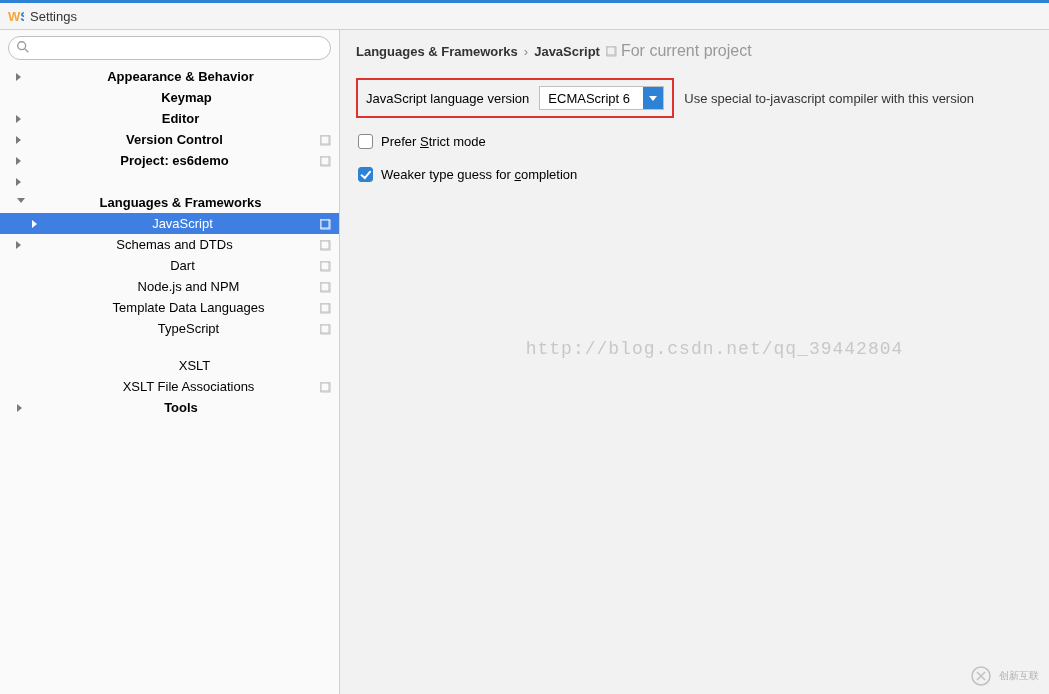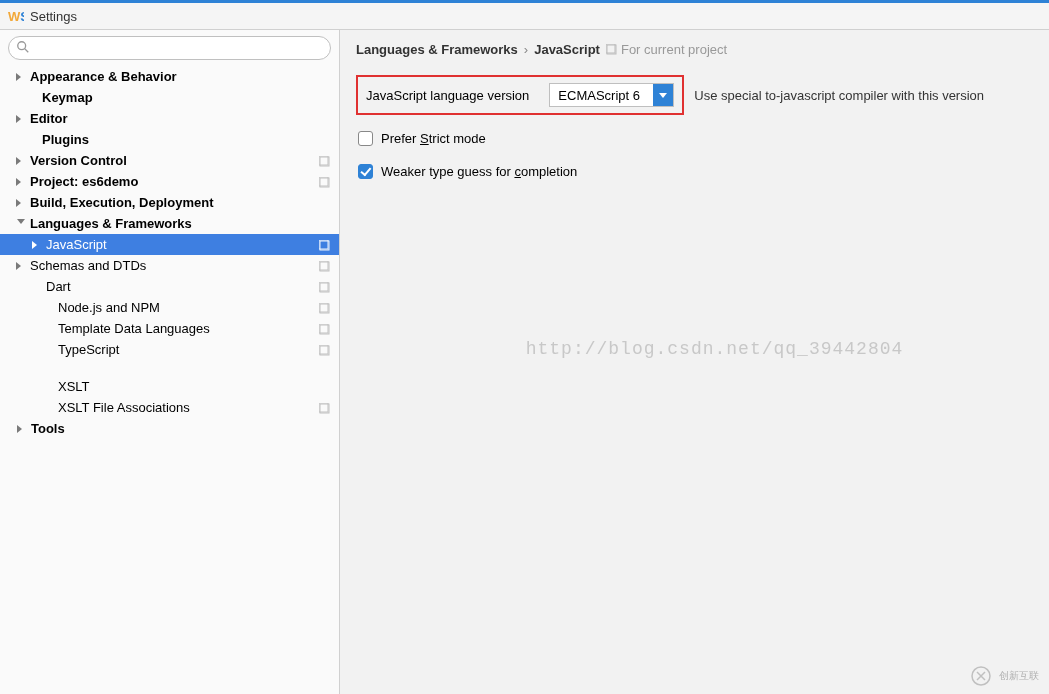--- a/index.html
+++ b/index.html
@@ -5,41 +5,41 @@
 * { box-sizing: border-box; margin: 0; padding: 0; font-family: "Segoe UI", Arial, sans-serif; }
 html, body { width: 1049px; height: 694px; overflow: hidden; background: #fff; }
 .titlebar { height: 30px; border-top: 3px solid #2e82d6; display: flex; align-items: center; padding: 0 8px; font-size: 13px; color: #333; background: #f5f5f5; border-bottom: 1px solid #d0d0d0; }
 .titlebar .logo { width: 16px; height: 16px; margin-right: 6px; display: inline-flex; align-items: center; justify-content: center; }
 .body { display: flex; height: calc(694px - 30px); }
 .sidebar { width: 340px; border-right: 1px solid #d0d0d0; background: #fafafa; display: flex; flex-direction: column; }
 .search-wrap { padding: 6px 8px; }
 .search { width: 100%; height: 24px; border: 1px solid #c0c0c0; border-radius: 12px; padding: 0 8px 0 26px; font-size: 12px; background: #fff; }
 .search-wrap { position: relative; }
 .search-icon { position: absolute; left: 16px; top: 10px; width: 14px; height: 14px; color: #999; }
-.tree { flex: 1; overflow: auto; font-size: 13px; }
+.tree { flex: 1; overflow: auto; font-size: 13px; text-align: center; }
 .row { display: flex; align-items: center; height: 21px; padding-right: 8px; cursor: default; position: relative; }
 .row.selected { background: #3e7fe1; color: #fff; }
 .chev { width: 10px; height: 10px; display: inline-block; margin-right: 4px; }
 .chev.right::before { content: ""; display: block; width: 0; height: 0; border-top: 4px solid transparent; border-bottom: 4px solid transparent; border-left: 5px solid #7a7a7a; margin-top: 1px; }
 .chev.down::before { content: ""; display: block; width: 0; height: 0; border-left: 4px solid transparent; border-right: 4px solid transparent; border-top: 5px solid #7a7a7a; margin-left: 1px; }
 .row.selected .chev.right::before { border-left-color: #fff; }
 .row .label { flex: 1; white-space: nowrap; }
 .row.bold .label { font-weight: 600; }
 .row .mod-icon { width: 12px; height: 12px; margin-left: auto; opacity: .5; }
 .row.selected .mod-icon { opacity: .9; filter: brightness(3); }
 .main { flex: 1; background: #f2f2f2; padding: 12px 16px; position: relative; }
 .crumb { font-size: 13px; color: #333; display: flex; align-items: center; gap: 6px; margin-bottom: 18px; }
 .crumb .sep { color: #888; }
-.crumb .scope { color: #999; font-size: 13px; display: inline-flex; align-items: center; gap: 4px; }
+.crumb .scope { color: #999; font-size: 16px; display: inline-flex; align-items: center; gap: 4px; }
 .formrow { display: flex; align-items: center; gap: 10px; margin-bottom: 16px; font-size: 13px; }
 .select { display: inline-flex; align-items: center; border: 1px solid #bfbfbf; background: #fff; height: 24px; font-size: 13px; min-width: 125px; }
 .select .sel-text { padding: 0 8px; flex: 1; }
 .select .sel-btn { width: 20px; height: 100%; background: #2e82d6; display: flex; align-items: center; justify-content: center; }
 .select .sel-btn::before { content: ""; width: 0; height: 0; border-left: 4px solid transparent; border-right: 4px solid transparent; border-top: 5px solid #fff; }
-.highlight-box { border: 2px solid #e03131; padding: 6px 8px; display: inline-flex; align-items: center; gap: 20px; }
+.highlight-box { border: 2px solid #e03131; padding: 6px 8px; display: inline-flex; align-items: center; gap: 10px; }
 .hint { color: #333; font-size: 13px; }
 .chkrow { display: flex; align-items: center; gap: 8px; font-size: 13px; margin-bottom: 18px; margin-left: 2px; }
 .chk { width: 15px; height: 15px; border: 1px solid #888; border-radius: 3px; background: #fff; display: inline-flex; align-items: center; justify-content: center; }
 .chk.checked { background: #2e82d6; border-color: #2e82d6; }
 .chk.checked::after { content: ""; width: 4px; height: 8px; border: solid #fff; border-width: 0 2px 2px 0; transform: rotate(40deg) translate(-1px,-1px); }
 .watermark { position: absolute; left: 50%; top: 48%; transform: translate(-50%,-50%); color: #c8c8c8; font-family: "Courier New", monospace; font-size: 18px; letter-spacing: 1px; pointer-events: none; margin-left: 20px; }
 .brand { position: absolute; right: 10px; bottom: 8px; font-size: 10px; color: #b0b0b0; display: flex; align-items: center; gap: 8px; }
 .underline { text-decoration: underline; }
 </style>
 </head>
@@ -69,43 +69,38 @@
           <span class="label">Appearance &amp; Behavior</span>
         </div>
         <div class="row bold" style="padding-left: 28px;">
           <span class="chev " style="visibility: hidden;"></span>
           <span class="label">Keymap</span>
         </div>
         <div class="row bold" style="padding-left: 16px;">
           <span class="chev right"></span>
           <span class="label">Editor</span>
         </div>
-        <div class="row bold" style="padding-left: 28px;">
-          <span class="chev " style="visibility: hidden;"></span>
-          <span class="label">Plugins</span>
-        </div>
         <div class="row bold" style="padding-left: 16px;">
           <span class="chev right"></span>
           <span class="label">Version Control</span>
           <span class="mod-icon"><svg viewBox="0 0 11 11" width="11" height="11">
               <rect x="1" y="1" width="9" height="9" fill="none" stroke="#888"></rect>
               <rect x="0" y="0" width="9" height="9" fill="none" stroke="#888"></rect>
             </svg></span>
         </div>
         <div class="row bold" style="padding-left: 16px;">
           <span class="chev right"></span>
           <span class="label">Project: es6demo</span>
           <span class="mod-icon"><svg viewBox="0 0 11 11" width="11" height="11">
               <rect x="1" y="1" width="9" height="9" fill="none" stroke="#888"></rect>
               <rect x="0" y="0" width="9" height="9" fill="none" stroke="#888"></rect>
             </svg></span>
         </div>
         <div class="row bold" style="padding-left: 16px;">
           <span class="chev right"></span>
-          <span class="label">Build, Execution, Deployment</span>
         </div>
         <div class="row bold" style="padding-left: 16px;">
           <span class="chev down"></span>
           <span class="label">Languages &amp; Frameworks</span>
         </div>
         <div class="row selected" style="padding-left: 32px;">
           <span class="chev right"></span>
           <span class="label">JavaScript</span>
           <span class="mod-icon"><svg viewBox="0 0 11 11" width="11" height="11">
               <rect x="1" y="1" width="9" height="9" fill="none" stroke="#888"></rect>

